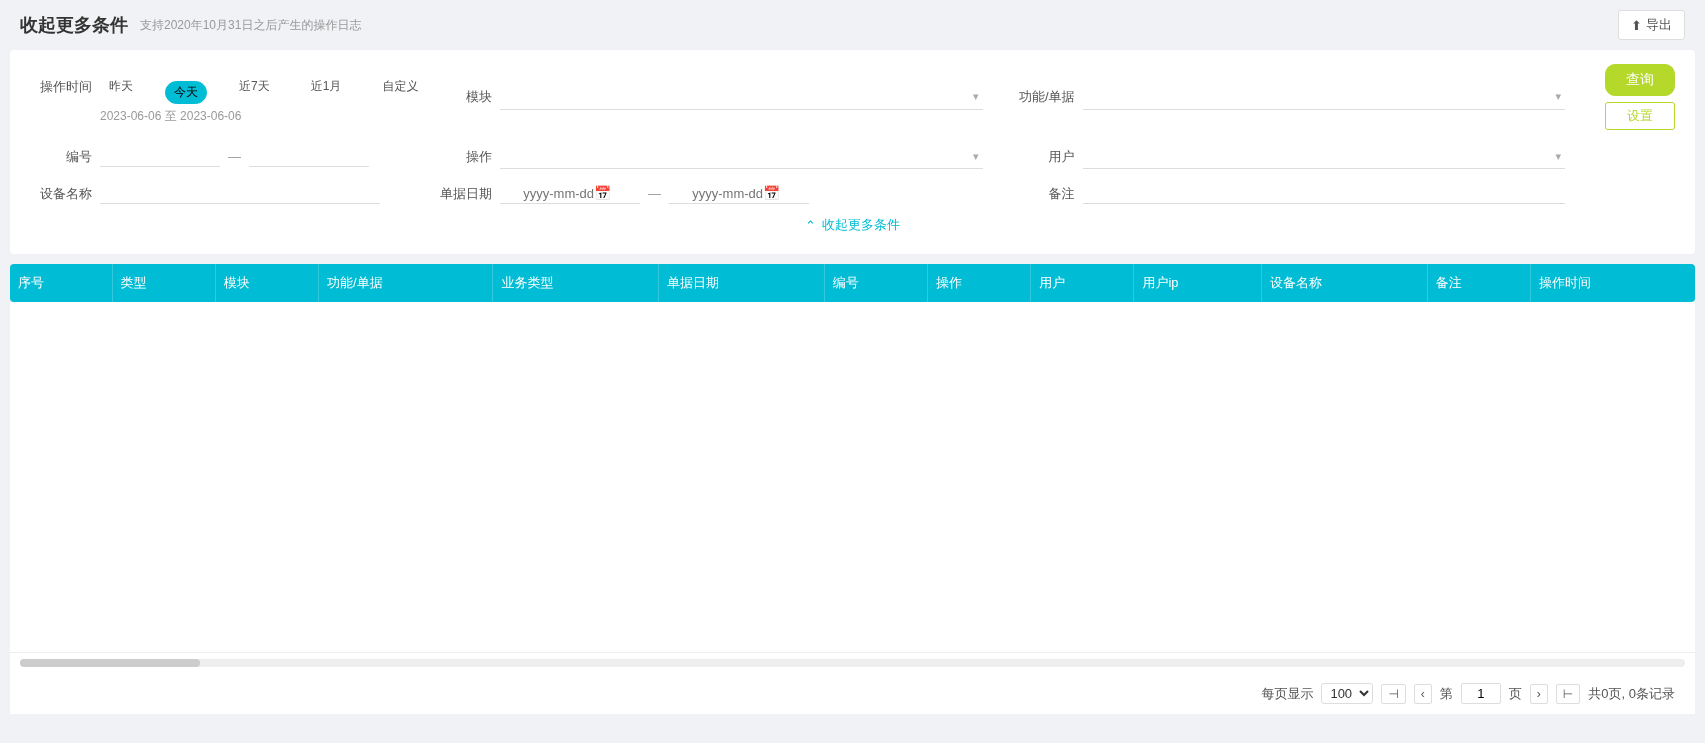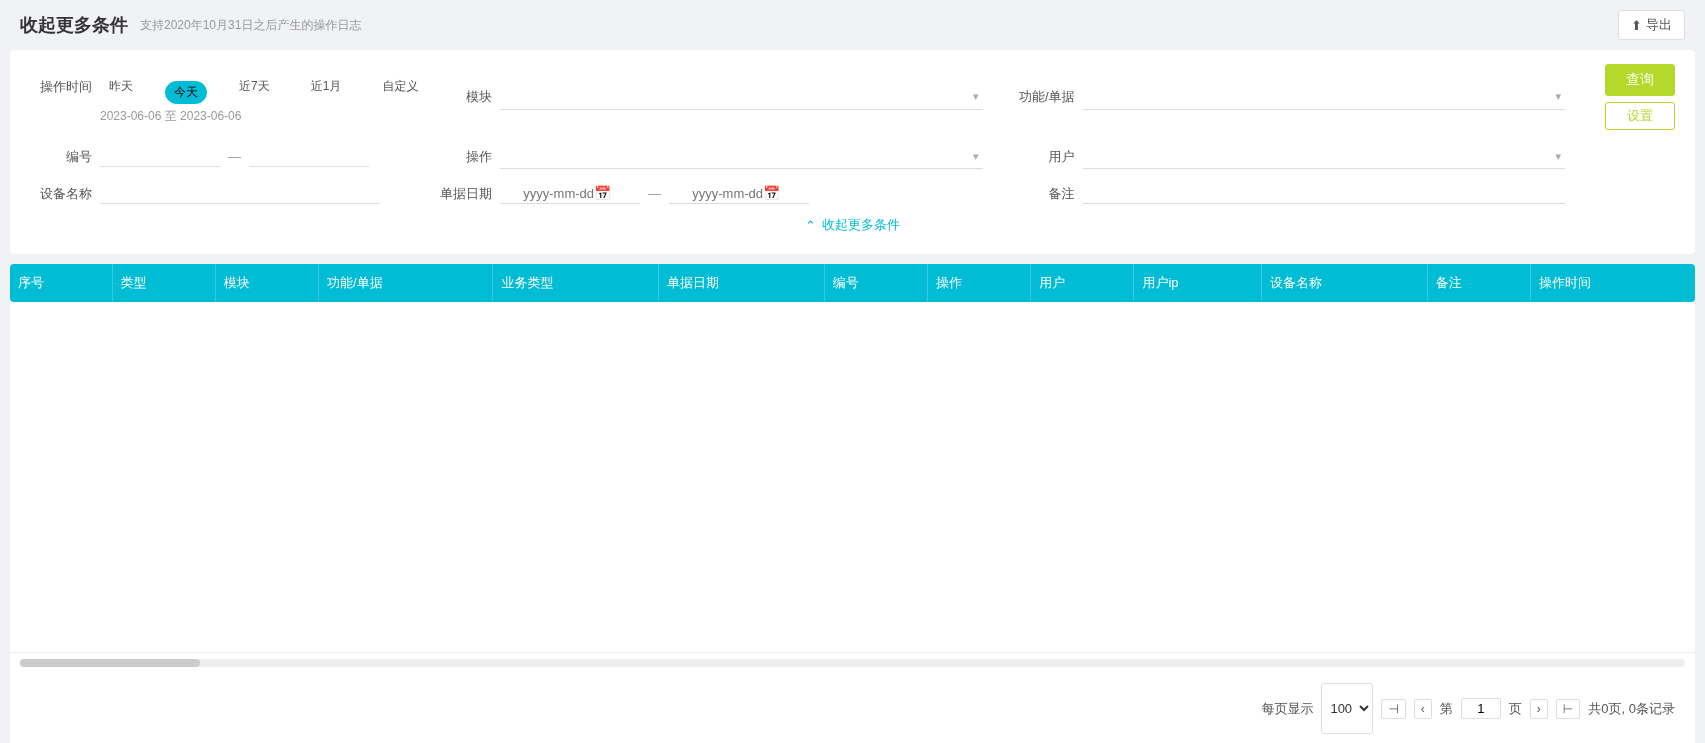--- a/index.html
+++ b/index.html
@@ -74,21 +74,21 @@
     .date-input-wrapper input {
       border: none; outline: none; background: transparent;
       font-size: 13px; color: #aaa; width: 100%; text-align: right;
     }
     .calendar-icon { color: #00bcd4; font-size: 14px; cursor: pointer; }
 
     .action-buttons { display: flex; flex-direction: column; gap: 6px; margin-left: 20px; }
     .query-btn {
       background: #b5d92a; border: 1px solid #b5d92a;
       color: white; padding: 6px 18px; cursor: pointer;
-      border-radius: 3px; font-size: 14px; min-width: 70px;
+      border-radius: 10px; font-size: 14px; min-width: 70px;
     }
     .settings-btn {
       background: white; border: 1px solid #b5d92a;
       color: #b5d92a; padding: 4px 20px; cursor: pointer;
       border-radius: 3px; font-size: 13px; min-width: 70px;
     }
 
     .collapse-btn {
       display: flex; align-items: center; justify-content: center;
       gap: 6px; color: #00bcd4; font-size: 13px;
@@ -136,21 +136,21 @@
       border-top: 1px solid #eee;
     }
 
     .pagination-bar {
       display: flex; align-items: center; justify-content: flex-end;
       padding: 10px 20px; background: white; margin: 0 10px;
       gap: 8px; font-size: 13px; color: #555;
     }
     .page-size-select {
       border: 1px solid #ddd; border-radius: 3px;
-      padding: 16px 4px; font-size: 13px; color: #333;
+      padding: 1px 4px; font-size: 13px; color: #333;
       background: white; cursor: pointer;
     }
     .page-nav-btn {
       border: 1px solid #ddd; background: white;
       padding: 2px 6px; cursor: pointer; border-radius: 2px;
       color: #555; font-size: 12px;
     }
     .page-nav-btn:disabled { color: #ccc; cursor: default; }
     .page-input {
       border: 1px solid #ddd; width: 40px; text-align: center;

